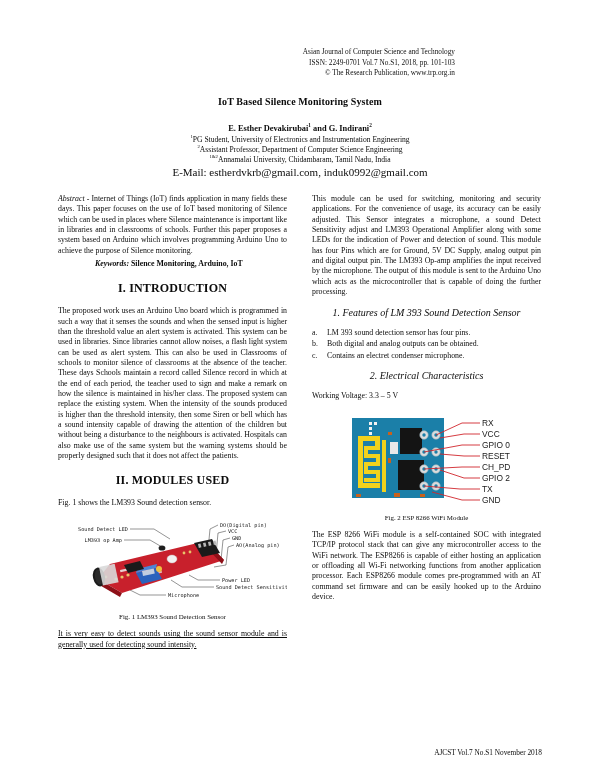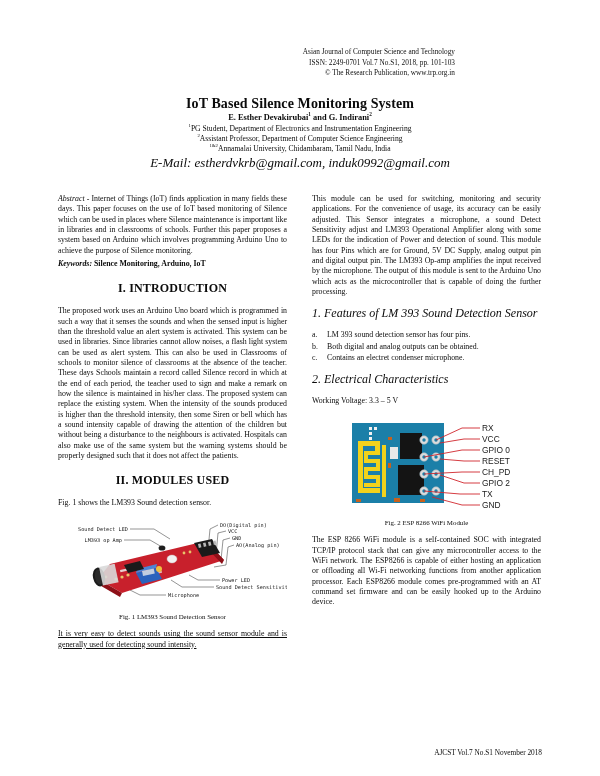--- a/index.html
+++ b/index.html
@@ -36,39 +36,38 @@
 
   
   .title-block {
     position: absolute;
     top: 96px;
     left: 56px;
     width: 488px;
     text-align: center;
   }
   .paper-title {
-    font-size: 14px;
+    font-size: 10px;
     font-weight: bold;
     letter-spacing: 0.1px;
-    margin: 0 0 1px 0;
+    margin: 0 0 17px 0;
   }
   .authors {
     font-size: 8.4px;
     font-weight: bold;
     margin: 0 0 2px 0;
   }
   .affil {
     font-size: 7.6px;
     line-height: 1.33;
     margin: 0;
   }
   .email {
-    font-size: 13px;
+    font-size: 11px;
     margin-top: 1px;
-    font-style: italic;
   }
   sup { font-size: 63%; vertical-align: super; line-height: 0; }
 
   
   .col {
     position: absolute;
     top: 194px;
     width: 229px;
     font-size: 7.85px;
     line-height: 1.315;
@@ -82,36 +81,37 @@
 
   .abstract {
     font-weight: normal;
     text-align: justify;
     margin-bottom: 3px;
   }
   .abstract .lbl { font-style: italic; }
   .keywords {
     font-weight: bold;
     margin-bottom: 10px;
+    margin-left: 37px;
   }
   .keywords .lbl { font-style: italic; }
 
   h2.section {
     font-size: 12px;
     font-weight: bold;
     text-align: center;
     margin: 12px 0 9.5px 0;
     letter-spacing: 0.15px;
   }
   h3.subsection {
-    font-size: 12px;
+    font-size: 10px;
     font-weight: normal;
     font-style: italic;
     margin: 0 0 9px 0;
-    text-align: left;
+    text-align: center;
   }
   .numlist {
     margin: 0 0 8px 0;
     padding: 0;
     list-style: none;
   }
   .numlist li {
     display: flex;
     margin-bottom: 1.2px;
   }
@@ -173,21 +173,21 @@
 
   <div class="journal-header">
     <div>Asian Journal of Computer Science and Technology</div>
     <div>ISSN: 2249-0701 Vol.7 No.S1, 2018, pp. 101-103</div>
     <div>© The Research Publication, www.trp.org.in</div>
   </div>
 
   <div class="title-block">
     <h1 class="paper-title">IoT Based Silence Monitoring System</h1>
     <div class="authors"><span>E. Esther Devakirubai</span><sup>1</sup><span> and G. Indirani</span><sup>2</sup></div>
-    <div class="affil"><sup>1</sup><span>PG Student, Department of Electronics and Instrumentation Engineering</span></div>
+    <div class="affil"><sup>1</sup><span>PG Student, University of Electronics and Instrumentation Engineering</span></div>
     <div class="affil"><sup>2</sup><span>Assistant Professor, Department of Computer Science Engineering</span></div>
     <div class="affil"><sup>1&amp;2</sup><span>Annamalai University, Chidambaram, Tamil Nadu, India</span></div>
     <div class="email">E-Mail: estherdvkrb@gmail.com, induk0992@gmail.com</div>
   </div>
 
   <div class="col col-left">
 
     <p class="abstract"><span class="lbl">Abstract</span><span> - </span><span>Internet of Things (IoT) finds application in many fields these days. This paper focuses on the use of IoT based monitoring of Silence which can be used in places where Silence maintenance is important like in libraries and in classrooms of schools. Further this paper proposes a system based on Arduino which involves programming Arduino Uno to achieve the purpose of Silence monitoring.</span></p>
 
     <p class="keywords"><span class="lbl">Keywords:</span><span> Silence Monitoring, Arduino, IoT</span></p>

